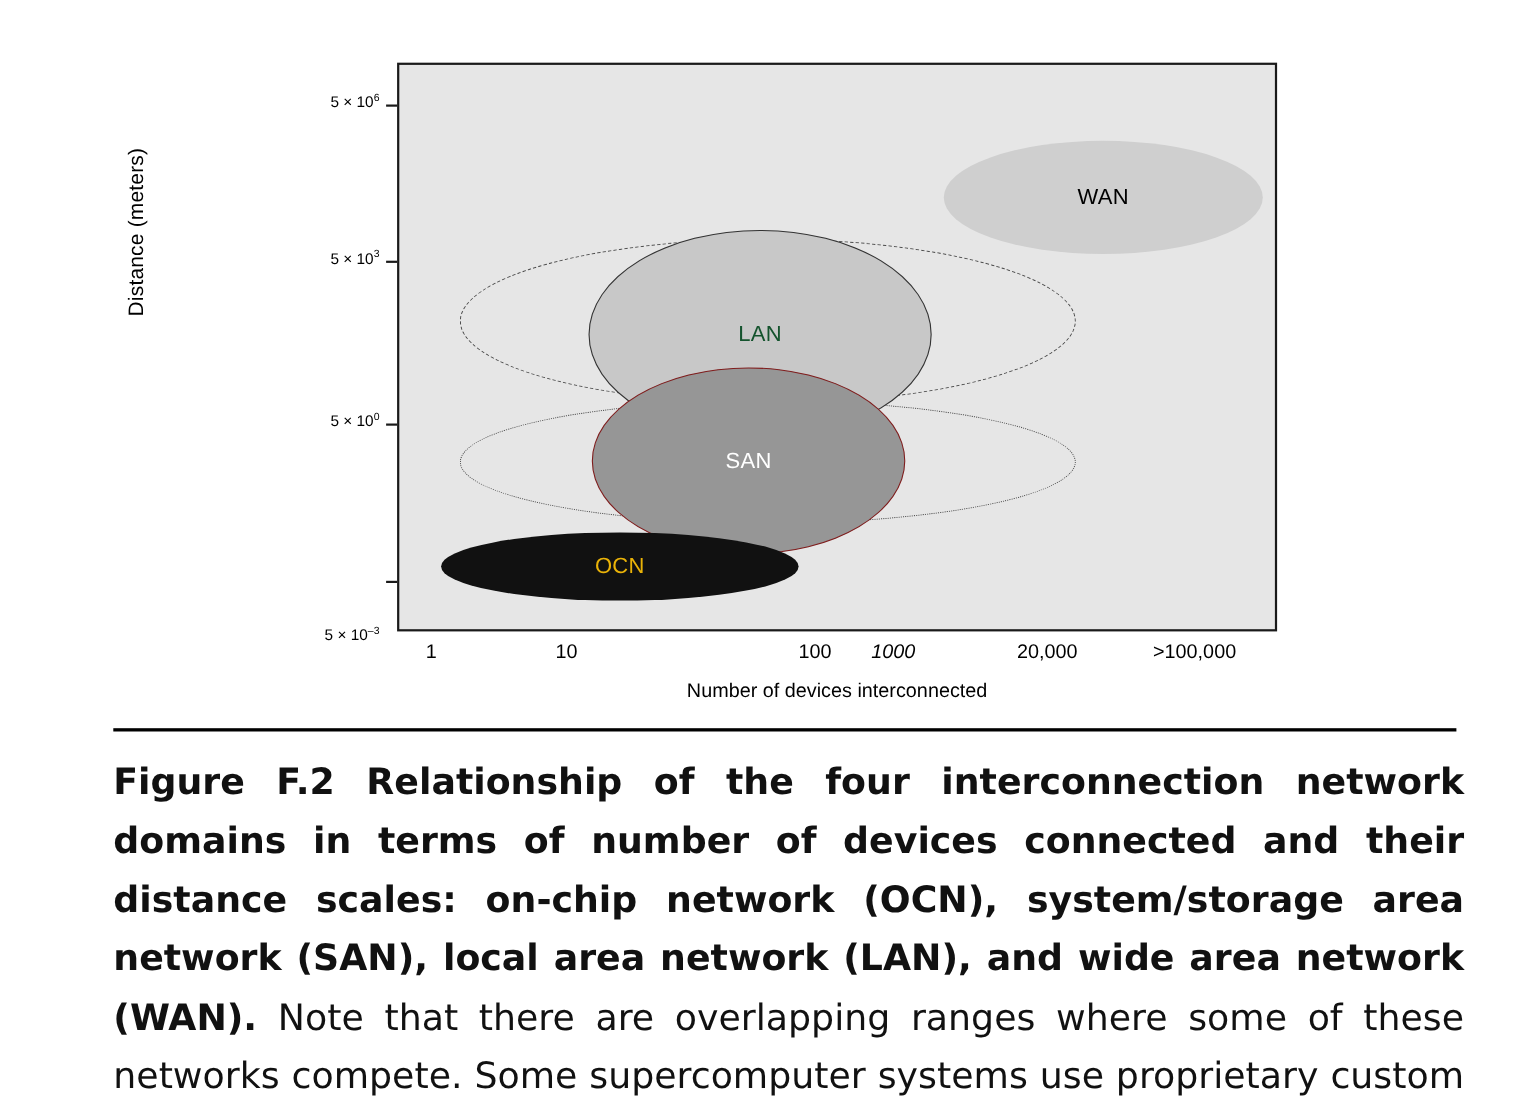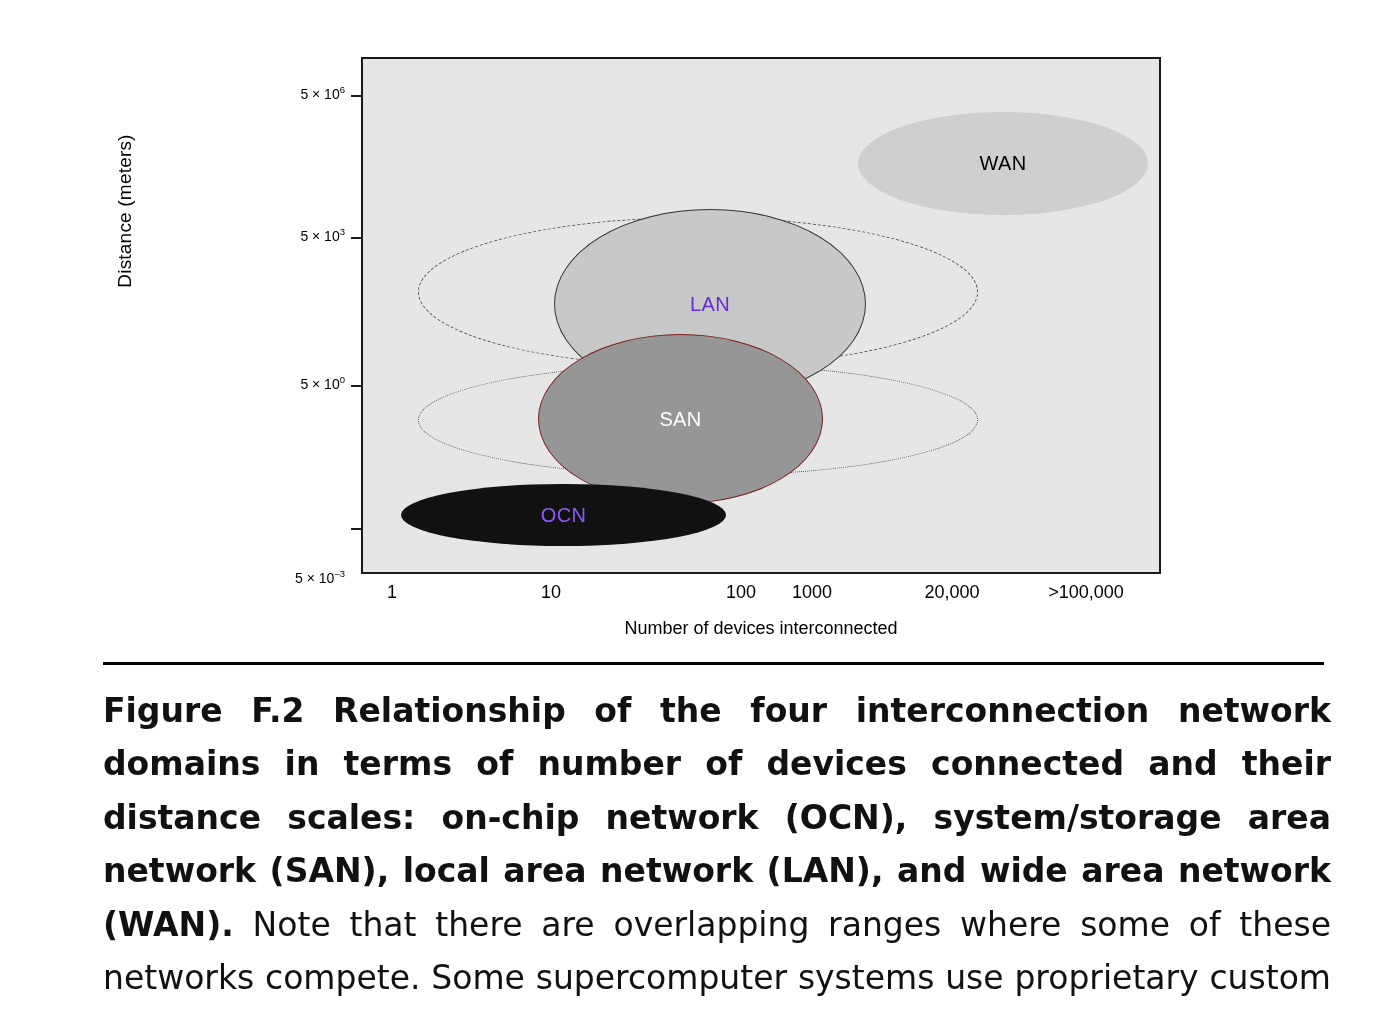--- a/index.html
+++ b/index.html
@@ -95,21 +95,21 @@
     justify-content: center;
     box-sizing: border-box;
   }
   .ellipse span {
     font-size: 20px;
     letter-spacing: .3px;
   }
 
   #ell-wan {
     left: 495px;   
-    top: 53px;
+    top: 69px;
     width: 290px;
     height: 103px;
     background: #cfcfcf;
     color: #000;
   }
   #ell-lan-dashed {
     left: 55px;
     top: 158px;
     width: 560px;
     height: 150px;
@@ -118,46 +118,46 @@
   }
   #ell-san-dotted {
     left: 55px;
     top: 305px;
     width: 560px;
     height: 112px;
     background: transparent;
     border: 1.6px dotted #4d4d4d;
   }
   #ell-lan {
-    left: 191px;
+    left: 172px;
     top: 150px;
     width: 312px;
     height: 190px;
     background: #c8c8c8;
     border: 1.6px solid #333;
-    color: #6d28d9;
+    color: #14532d;
     z-index: 3;
   }
   #ell-san {
     left: 175px;
     top: 275px;
     width: 285px;
     height: 170px;
     background: #969696;
     border: 1px solid #7f1d1d;
     color: #ffffff;
     z-index: 4;
   }
   #ell-ocn {
     left: 38px;
     top: 425px;
     width: 325px;
     height: 62px;
     background: #111111;
-    color: #8b5cf6;
+    color: #eab308;
     z-index: 5;
   }
 
   
   #caption-rule {
     position: absolute;
     left: 103px;
     top: 662px;
     width: 1221px;
     height: 3px;
@@ -222,23 +222,23 @@
       <span>SAN</span>
     </div>
 
     <div class="ellipse" id="ell-ocn">
       <span>OCN</span>
     </div>
 
   </div>
 
   <div class="xtick-wrap" style="left:322px;">1</div>
-  <div class="xtick-wrap" style="left:481px;text-align:center;">10</div>
+  <div class="xtick-wrap" style="left:445px;text-align:center;">10</div>
   <div class="xtick-wrap" style="left:616px;text-align:right;">100</div>
-  <div class="xtick-wrap" style="left:742px;">1000</div>
+  <div class="xtick-wrap" style="left:742px;font-style:italic;">1000</div>
   <div class="xtick-wrap" style="left:882px;">20,000</div>
   <div class="xtick-wrap" style="left:1016px;">&gt;100,000</div>
 
   <div id="x-axis-label">Number of devices interconnected</div>
 </div>
 
 <div id="caption-rule"></div>
 
 <div id="caption">
   <b><span>Figure F.2</span> <span>Relationship of the four interconnection network domains in terms of number of devices connected and their distance scales: on-chip network (OCN), system/storage area network (SAN), local area network (LAN), and wide area network (WAN).</span></b> <span>Note that there are overlapping ranges where some of these networks compete. Some supercomputer systems use proprietary custom networks to interconnect several thousands of computers, while other systems, such as multicomputer clusters, use standard commercial networks.</span>

